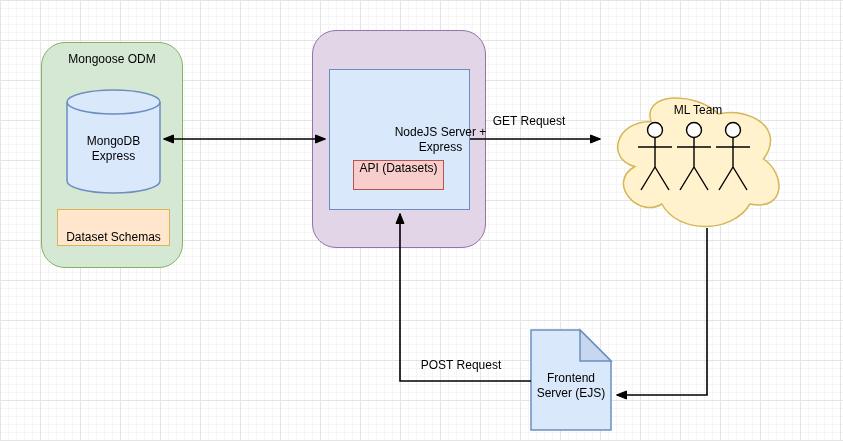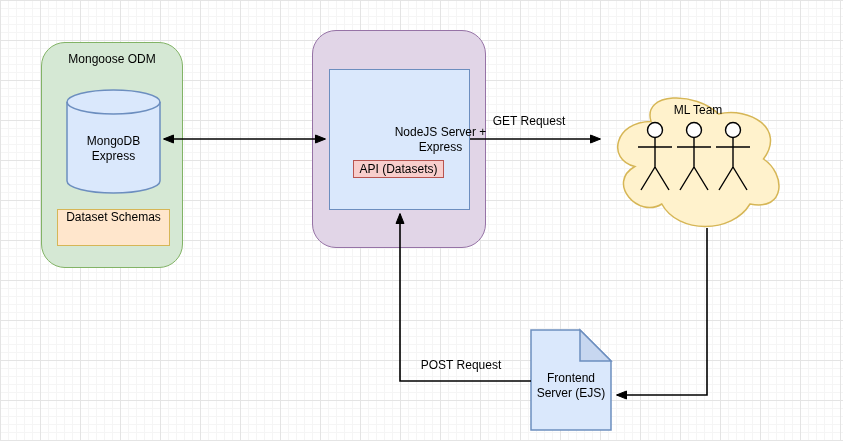--- a/index.html
+++ b/index.html
@@ -13,22 +13,22 @@
       linear-gradient(to right,#f5f5f5 1px,transparent 1px),
       linear-gradient(to bottom,#f5f5f5 1px,transparent 1px);
     background-size:40px 40px,40px 40px,8px 8px,8px 8px;
     padding-left:8px;
   }
   .label{position:absolute;text-align:center;line-height:1.25;}
   .group-box{position:absolute;border-radius:24px;box-sizing:border-box;}
   .mongoose-box{left:41px;top:42px;width:142px;height:226px;background:#d5e8d4;border:1.5px solid #82b366;}
   .heroku-box{left:312px;top:30px;width:174px;height:218px;background:#e1d5e7;border:1.5px solid #9673a6;}
   .nodejs-box{position:absolute;left:329px;top:69px;width:141px;height:141px;background:#dae8fc;border:1.5px solid #6c8ebf;box-sizing:border-box;}
-  .api-box{position:absolute;left:353px;top:160px;width:91px;height:18px;background:#f8cecc;border:1.5px solid #b85450;box-sizing:border-box;display:flex;align-items:center;justify-content:center;}
-  .schemas-box{position:absolute;left:57px;top:209px;width:113px;height:37px;background:#ffe6cc;border:1.5px solid #d6b656;box-sizing:border-box;display:flex;align-items:flex-start;justify-content:center;}
+  .api-box{position:absolute;left:353px;top:160px;width:91px;height:30px;background:#f8cecc;border:1.5px solid #b85450;box-sizing:border-box;display:flex;align-items:flex-start;justify-content:center;}
+  .schemas-box{position:absolute;left:57px;top:209px;width:113px;height:37px;background:#ffe6cc;border:1.5px solid #d6b656;box-sizing:border-box;display:flex;align-items:flex-end;justify-content:center;}
   svg.layer{position:absolute;left:0;top:0;width:843px;height:441px;}
   .edge{stroke:#000;stroke-width:1.6px;fill:none;}
   .figure{stroke:#000;stroke-width:1.4px;fill:none;}
   .figure-head{fill:#ffffff;stroke:#000;stroke-width:1.4px;}
 </style>
 </head>
 <body>
 
 <div id="canvas">
 

